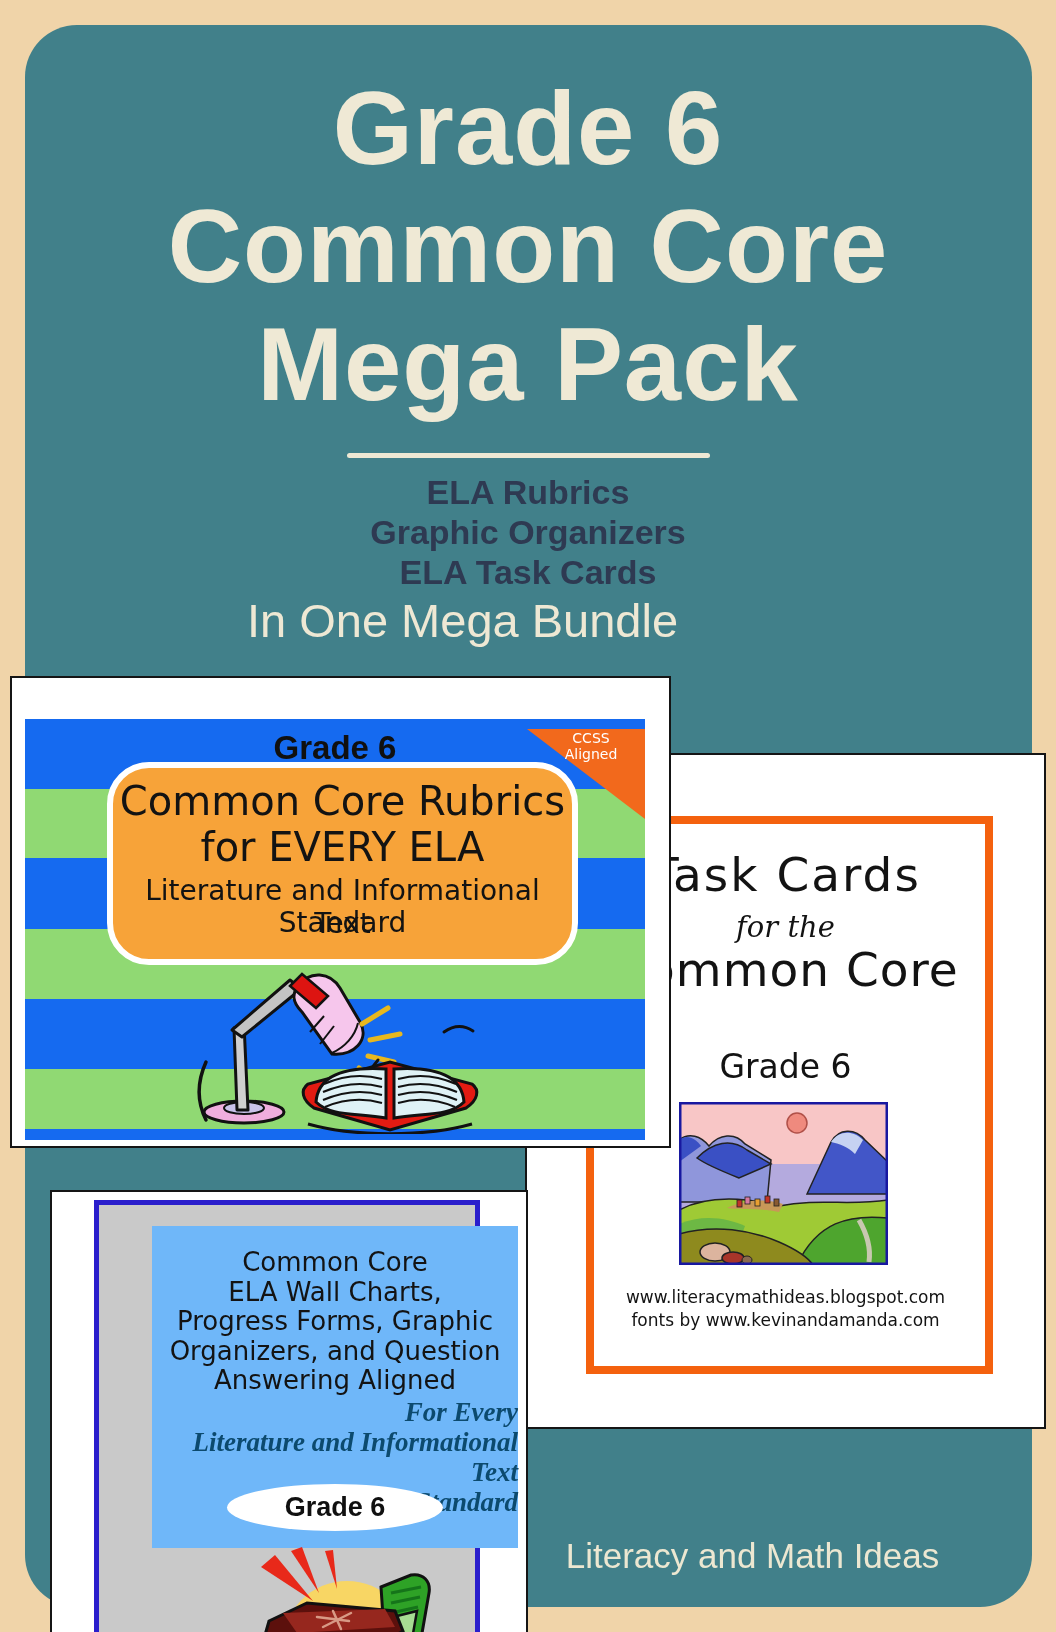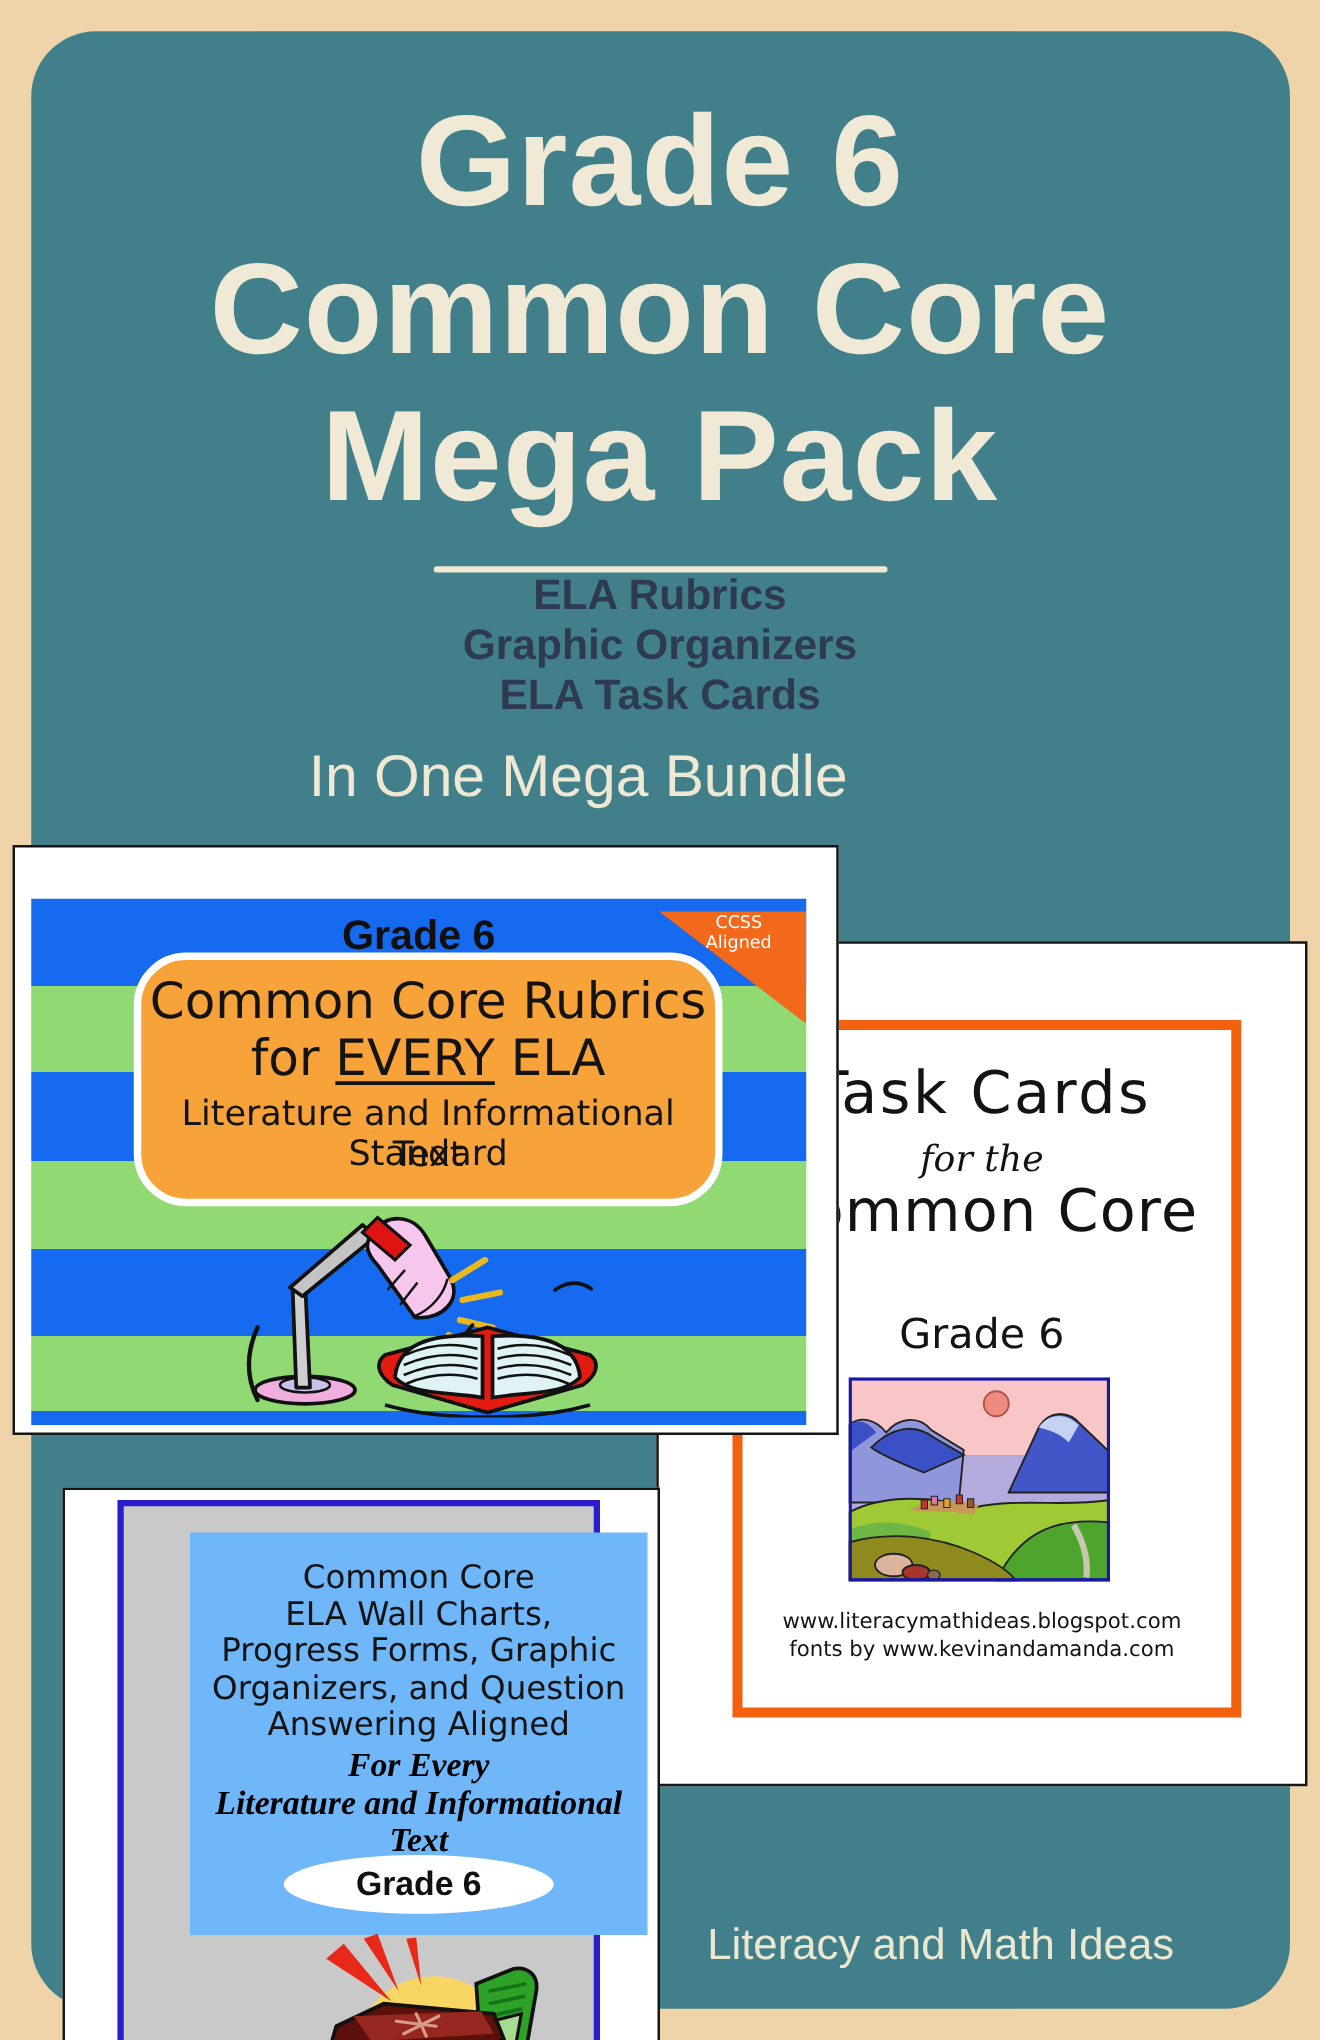--- a/index.html
+++ b/index.html
@@ -19,21 +19,21 @@
   .headline{
     position:absolute;left:0;top:70px;width:1056px;
     text-align:center;color:#efe9d5;font-weight:bold;
     font-size:103px;line-height:118px;letter-spacing:1px;
   }
   .divider{
     position:absolute;left:347px;top:453px;width:363px;height:5px;
     background:#eee8d4;border-radius:3px;
   }
   .subtitle-list{
-    position:absolute;left:0;top:456px;width:1056px;text-align:center;
+    position:absolute;left:0;top:472px;width:1056px;text-align:center;
     color:#2e3a52;font-weight:bold;font-size:34px;line-height:40px;
   }
   .tagline{
     position:absolute;left:0;top:595px;width:925px;text-align:center;
     color:#eee8d4;font-size:47px;line-height:52px;font-weight:normal;
   }
   .brand-footer{
     position:absolute;left:560px;top:1536px;width:385px;text-align:center;
     color:#ece7d1;font-size:35px;
   }
@@ -62,21 +62,21 @@
   .orange-box{
     position:absolute;left:82px;top:43px;width:459px;height:191px;
     background:#f7a339;border:6px solid #fff;border-radius:42px;
     box-sizing:content-box;
   }
   .orange-box .l1{position:absolute;left:0;top:10px;width:100%;text-align:center;font-size:40px;}
   .orange-box .l2{position:absolute;left:0;top:56px;width:100%;text-align:center;font-size:40px;}
   .orange-box .l3{position:absolute;left:0;top:106px;width:100%;text-align:center;font-size:28px;}
   .orange-box .l4{position:absolute;left:0;top:138px;width:100%;text-align:center;font-size:28px;}
   .orange-box span, .orange-box div{font-family:"DejaVu Sans",sans-serif;color:#131313;}
-  .u{text-decoration:underline;text-decoration-thickness:3px;text-underline-offset:5px;text-align:right;}
+  .u{text-decoration-thickness:3px;text-underline-offset:5px;text-align:right;}
   .byline{
     position:absolute;left:10px;top:351px;width:160px;text-align:center;
     font-size:13.5px;line-height:15.5px;color:#111;
   }
   .lamp-art{position:absolute;left:157px;top:243px;width:320px;height:172px;}
 
   
   #card-task{left:525px;top:753px;width:521px;height:676px;z-index:1;}
   .orange-frame{
     position:absolute;left:59px;top:61px;width:391px;height:542px;
@@ -102,23 +102,23 @@
     border:5px solid #2a1ecc;background:#c9c9c9;box-sizing:border-box;
   }
   .panel-blue{
     position:absolute;left:53px;top:21px;width:366px;height:322px;background:#6fb7f9;
   }
   .wall-comic{
     position:absolute;left:0;top:22px;width:100%;text-align:center;
     font-family:"DejaVu Sans",sans-serif;font-size:26px;line-height:29.6px;color:#131313;
   }
   .wall-serif{
-    position:absolute;left:0;top:171px;width:100%;text-align:center;
+    position:absolute;left:0;top:171px;width:100%;text-align:right;
     font-family:"Liberation Serif",serif;font-weight:bold;font-style:italic;
-    font-size:27px;line-height:30px;color:#000000;
+    font-size:27px;line-height:30px;color:#0c4a6e;
   }
   .grade-ellipse{
     position:absolute;left:75px;top:258px;width:216px;height:47px;background:#fff;
     border-radius:50%;display:flex;align-items:center;justify-content:center;
     font-weight:bold;font-size:27px;color:#101010;
   }
   .books-art{position:absolute;left:100px;top:340px;width:250px;height:120px;}
 </style>
 </head>
 <body>

